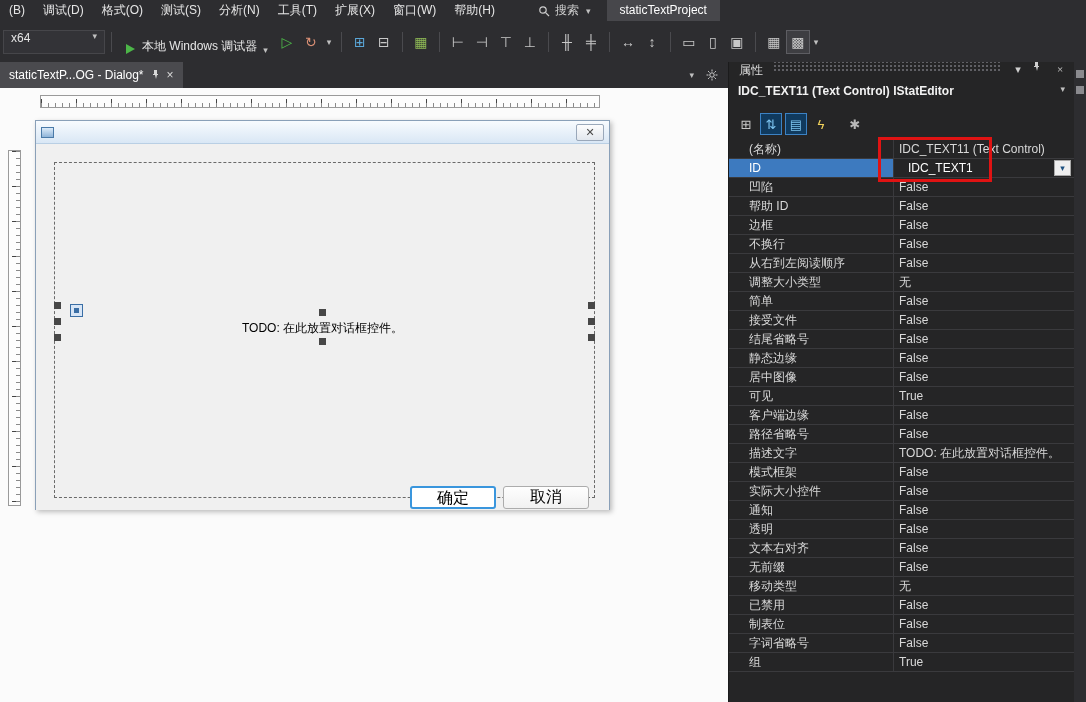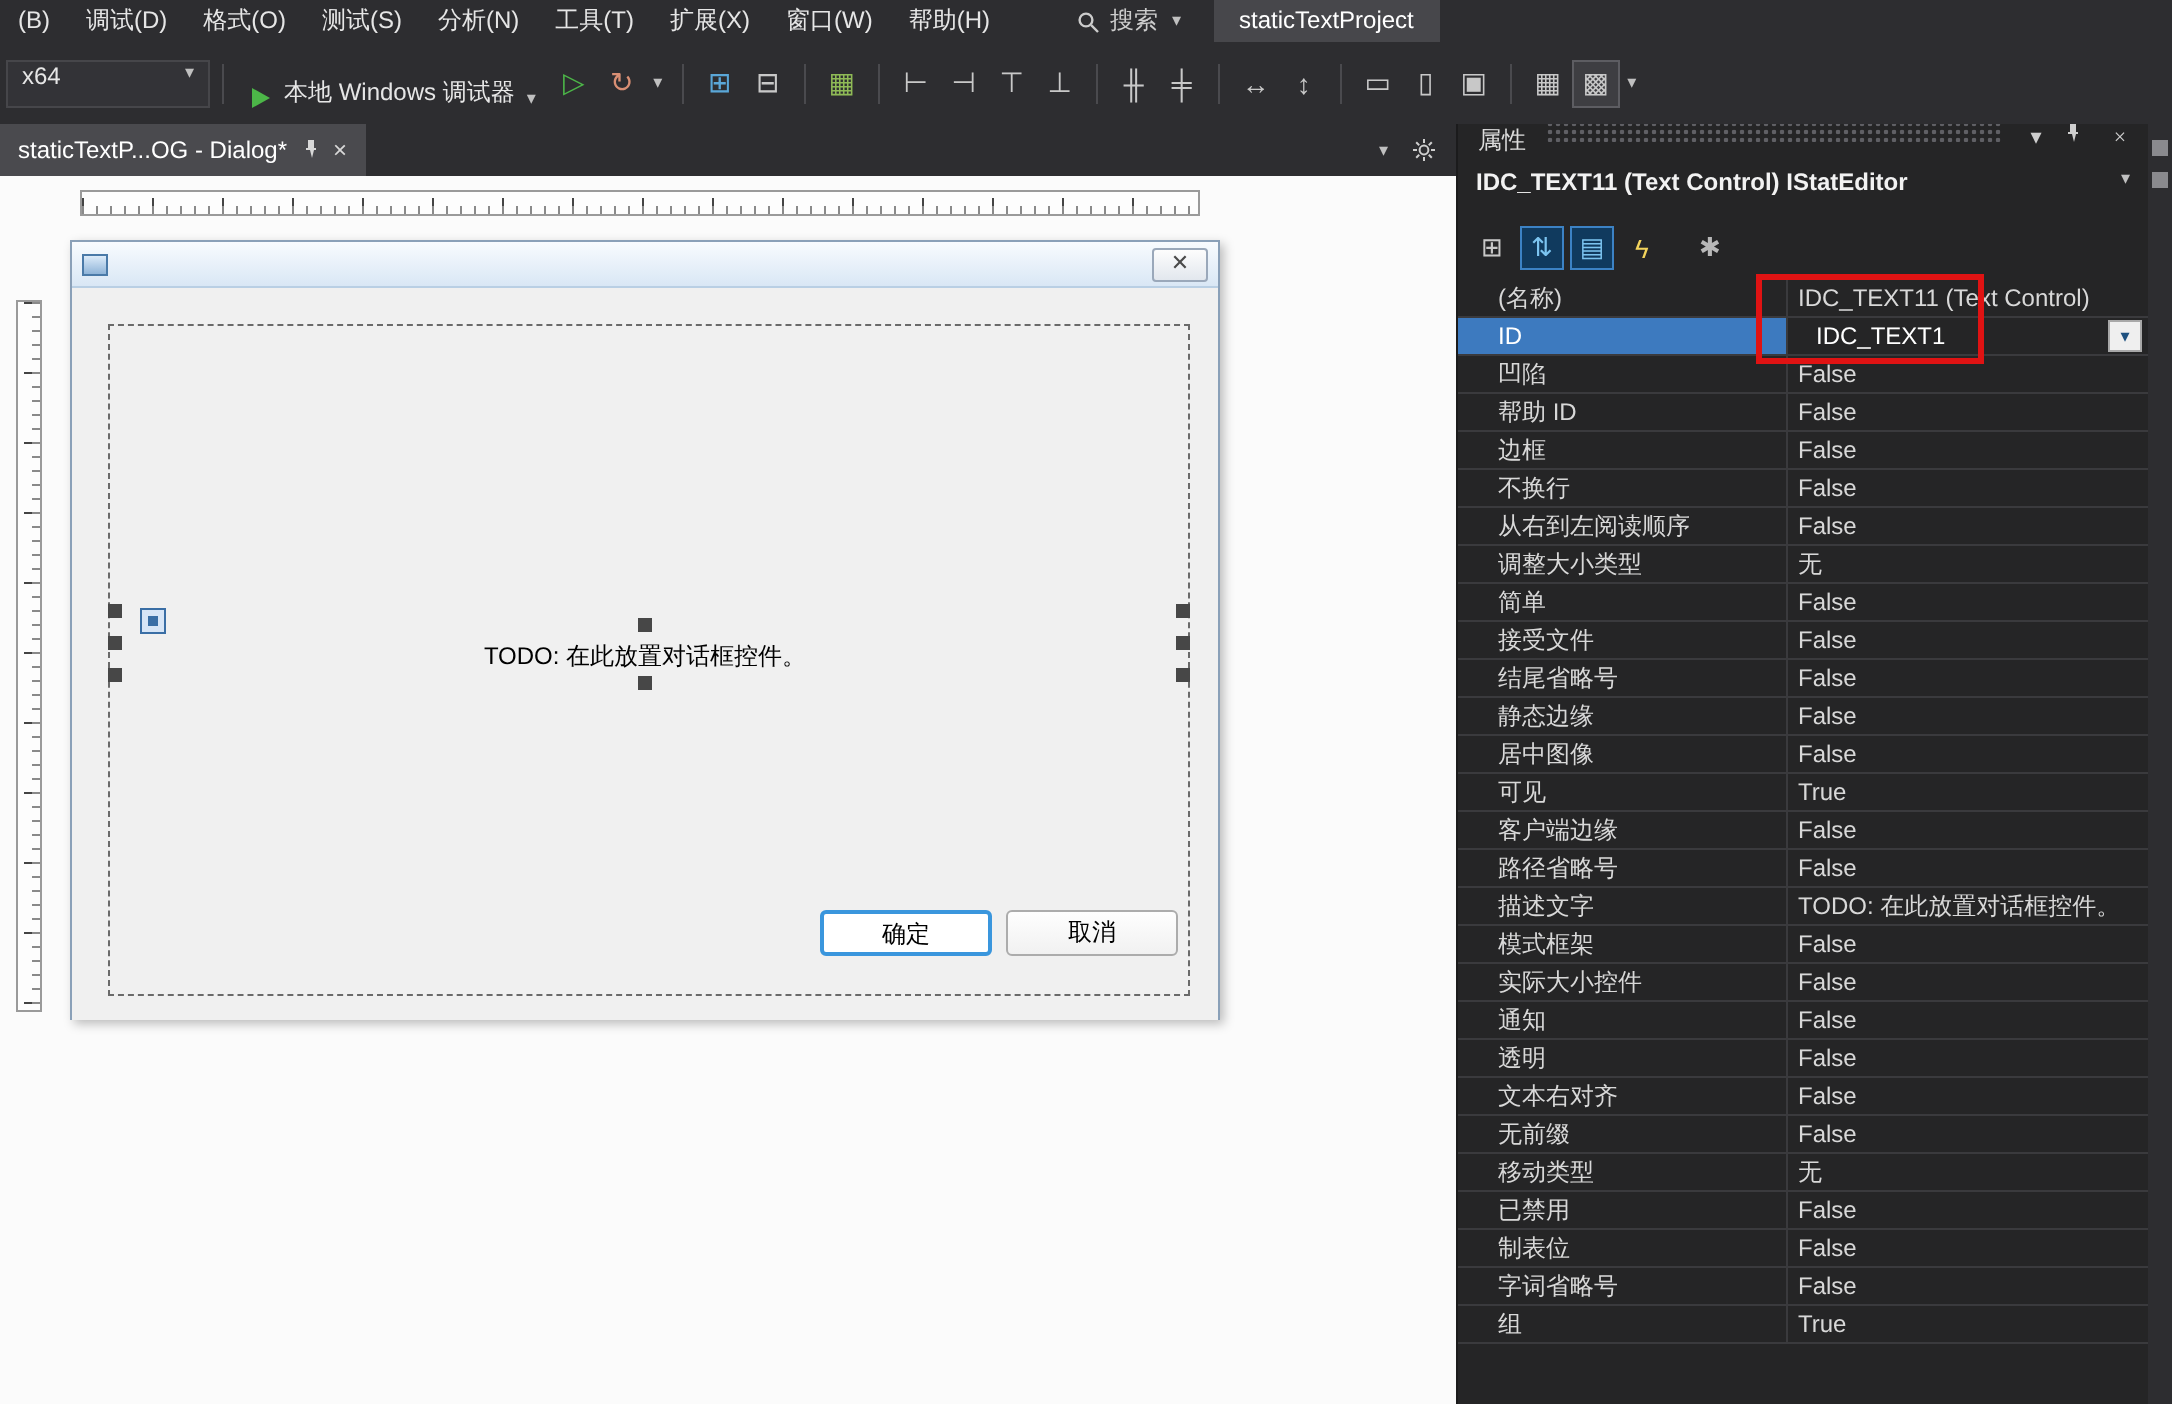--- a/index.html
+++ b/index.html
@@ -48,21 +48,21 @@
   .dlg { position:absolute; left:35px; top:32px; width:575px; height:390px; border:1px solid #8aa0b8; background:#f0f0f0; box-shadow:2px 2px 5px rgba(0,0,0,.25); }
   .dlg-title { height:23px; background:linear-gradient(#f8fbfe,#d9e7f5); border-bottom:1px solid #b9cfe4; display:flex; align-items:center; padding:0 5px; }
   .dlg-icon { width:13px; height:11px; border:1px solid #4a7aa8; background:linear-gradient(#dcebf9,#8fb4d8); }
   .dlg-close { margin-left:auto; width:28px; height:17px; background:linear-gradient(#fdfdfd,#e2e7ee); border:1px solid #9aa8ba; border-radius:2px; color:#4a4a4a; font-size:11px; line-height:15px; text-align:center; }
   .dlg-body { position:relative; height:366px; background:#f0f0f0; }
   .sel-rect { position:absolute; left:18px; top:18px; right:14px; bottom:12px; border:1px dashed #6a6a6a; }
   .ctl-icon { position:absolute; left:34px; top:160px; width:13px; height:13px; border:1px solid #3a6ea5; background:#d7e5f6; }
   .ctl-icon::after { content:""; position:absolute; left:3px; top:3px; width:5px; height:5px; background:#3a6ea5; }
   .todo-text { position:absolute; left:0; right:0; top:176px; text-align:center; color:#000; font-size:12px; }
   .hdl { position:absolute; width:7px; height:7px; background:#474747; }
-  .dlg-btn { position:absolute; top:311px; width:86px; height:23px; font-size:12px; color:#000; text-align:center; line-height:20px; background:#ffffff; font-family:inherit; }
+  .dlg-btn { position:absolute; top:342px; width:86px; height:23px; font-size:16px; color:#000; text-align:center; line-height:20px; background:#ffffff; font-family:inherit; }
   .ok-btn { left:374px; border:2px solid #3a96dd; border-radius:3px; }
   .cancel-btn { left:467px; border:1px solid #acacac; border-radius:3px; background:linear-gradient(#fefefe,#f1f1f1); }
 
   
   .props { position:relative; width:346px; flex:none; background:#252526; border-left:1px solid #1b1b1c; color:#dcdcdc; }
   .props-header { height:22px; display:flex; align-items:flex-start; padding:0 7px 0 10px; gap:7px;font-family:Liberation Serif, serif; }
   .grip { flex:1; height:9px; margin:0 3px; background-image:radial-gradient(#606065 1px, transparent 1.3px); background-size:4px 4px; background-position:0 2px; }
   .hdr-icon { width:14px; text-align:center; color:#cfcfcf; font-size:11px; line-height:14px; }
   .obj-combo { height:24px; display:flex; align-items:flex-start; padding:0 9px; font-weight:bold; color:#f2f2f2; white-space:nowrap; overflow:hidden; }
   .obj-combo .chev { margin-left:auto; }

